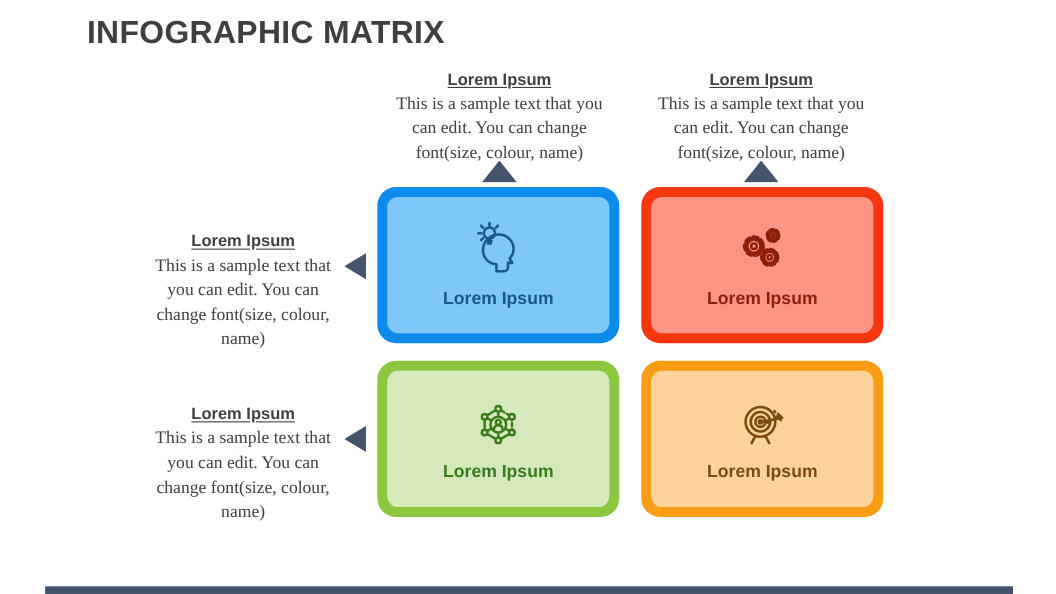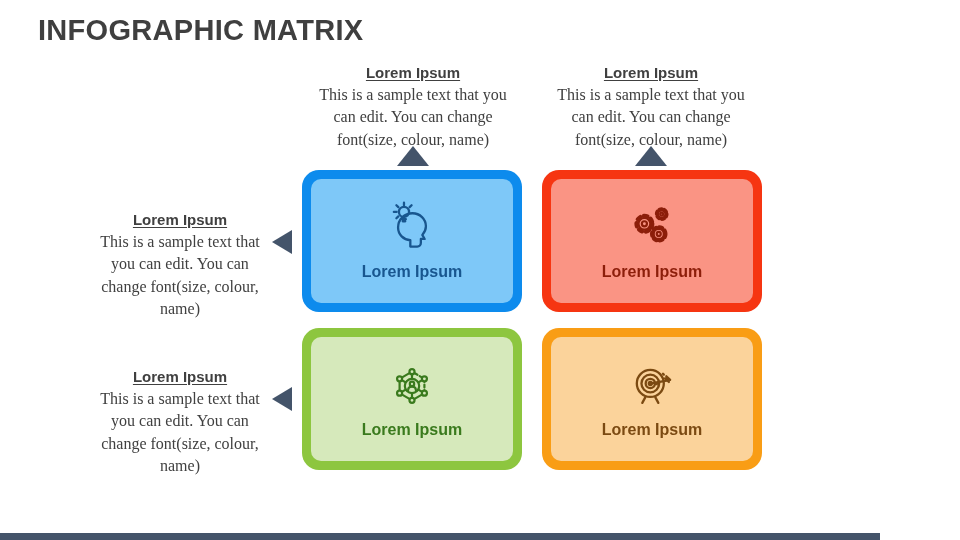--- a/index.html
+++ b/index.html
@@ -1,17 +1,17 @@
 <!DOCTYPE html>
 <html><head>
 <meta charset="utf-8">
 <style>
   html,body{margin:0;padding:0;background:#ffffff;}
   .slide{position:relative;width:880px;height:540px;overflow:hidden;background:#ffffff;
-         font-family:"Liberation Sans", sans-serif;color:#404040;}
+         font-family:"Liberation Sans", sans-serif;color:#404040;margin-left:41px;}
   .title{position:absolute;left:38px;top:14px;margin:0;font-size:29px;font-weight:bold;
          letter-spacing:.3px;}
   .callout{position:absolute;text-align:center;}
   .co-head{font-size:15px;font-weight:bold;text-decoration:underline;
            text-underline-offset:2px;margin-bottom:3px;}
   .co-body{font-size:16px;line-height:1.4;font-family:Liberation Serif, serif;}
   .callout.top{width:204px;top:64px;}
   .callout.left{width:160px;}
   .arrow-up{position:absolute;width:32px;height:20px;clip-path:polygon(50% 0,100% 100%,0 100%);}
   .arrow-left{position:absolute;width:20px;height:24px;clip-path:polygon(100% 0,100% 100%,0 50%);}

